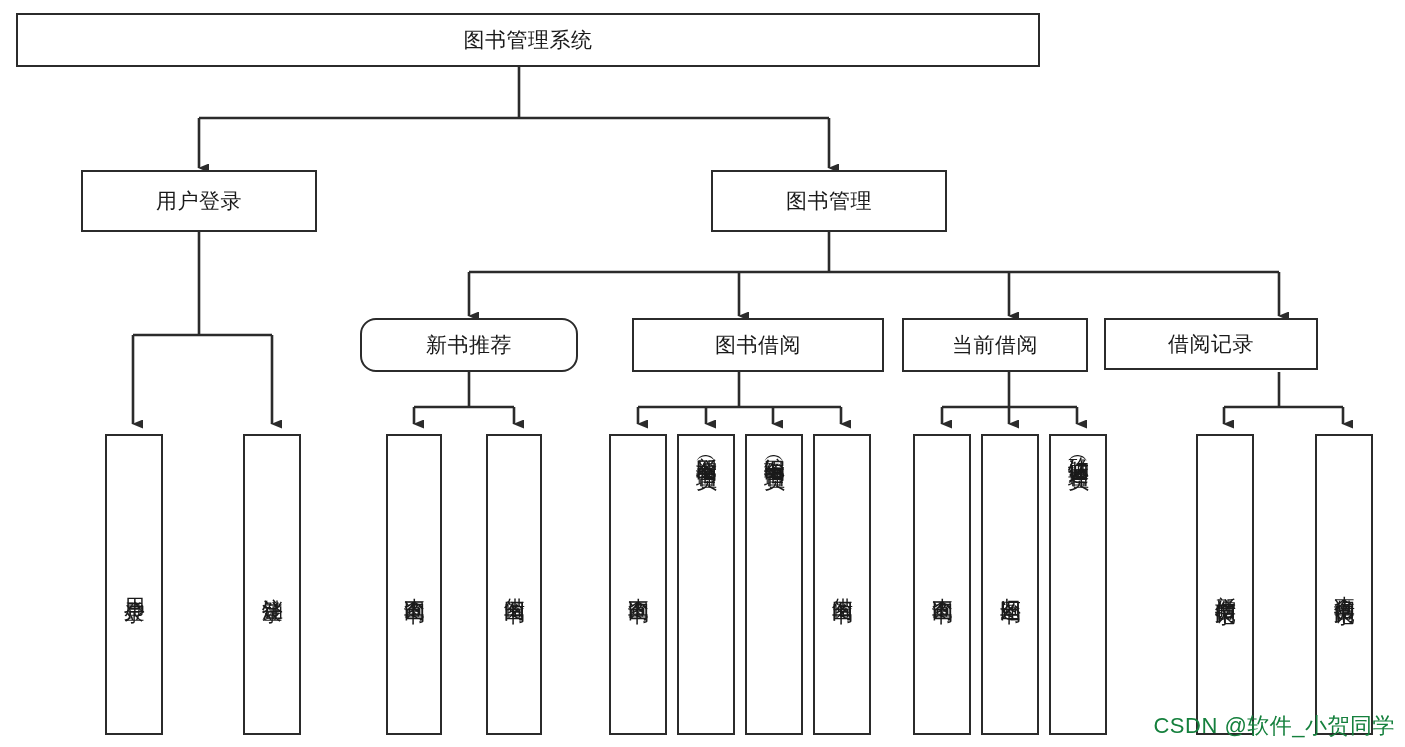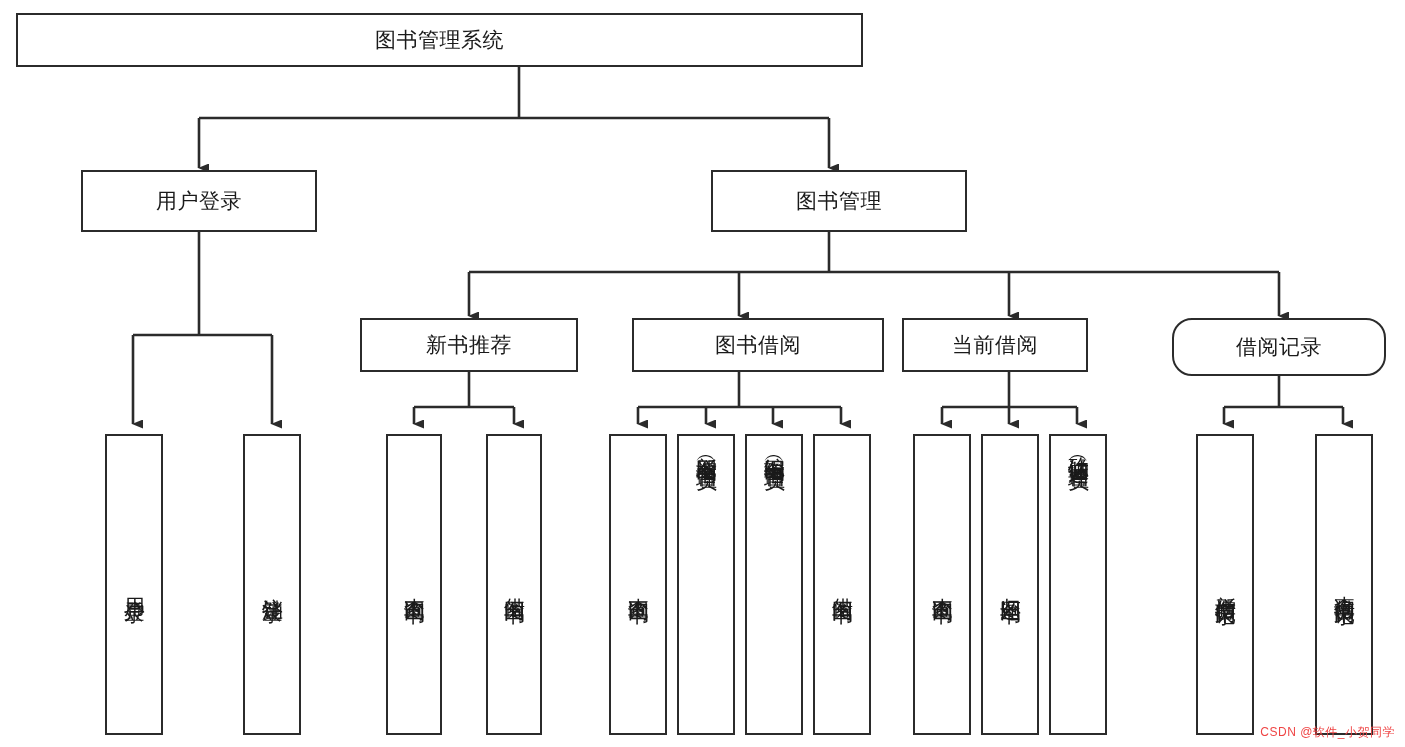--- a/index.html
+++ b/index.html
@@ -60,22 +60,22 @@
     padding-top: 4px;
   }
   .node.vertical.mid-label {
     align-items: center;
     padding-top: 0;
   }
   #watermark {
     position: absolute;
     right: 10px;
     bottom: 6px;
-    font-size: 12px;
-    color: #ef4444;
+    font-size: 22px;
+    color: #15803d;
     letter-spacing: 0.5px;
     white-space: nowrap;
   }
 </style>
 </head>
 <body>
 
 <div id="diagram-root">
 
   <svg id="edges-layer" viewBox="0 0 1405 747" width="1405" height="747" xmlns="http://www.w3.org/2000/svg">
@@ -121,41 +121,41 @@
       <path d="M1009,407 L1009,424" marker-end="url(#arrowhead)"></path>
       <path d="M1077,407 L1077,424" marker-end="url(#arrowhead)"></path>
 
       <path d="M1279,372 L1279,407"></path>
       <path d="M1224,407 L1343,407"></path>
       <path d="M1224,407 L1224,424" marker-end="url(#arrowhead)"></path>
       <path d="M1343,407 L1343,424" marker-end="url(#arrowhead)"></path>
     </g>
   </svg>
 
-  <div class="node horizontal" style="left:16px; top:13px; width:847px; height:54px;">
+  <div class="node horizontal" style="left:16px; top:13px; width:1024px; height:54px;">
     <span class="node-label">图书管理系统</span>
   </div>
 
   <div class="node horizontal" style="left:81px; top:170px; width:236px; height:62px;">
     <span class="node-label">用户登录</span>
   </div>
-  <div class="node horizontal" style="left:711px; top:170px; width:256px; height:62px;">
+  <div class="node horizontal" style="left:711px; top:170px; width:236px; height:62px;">
     <span class="node-label">图书管理</span>
   </div>
 
-  <div class="node horizontal" style="left:360px; top:318px; width:218px; height:54px;">
+  <div class="node horizontal" style="left:360px; top:318px; width:218px; height:54px;border-radius:16px;">
     <span class="node-label">新书推荐</span>
   </div>
   <div class="node horizontal" style="left:632px; top:318px; width:252px; height:54px;">
     <span class="node-label">图书借阅</span>
   </div>
   <div class="node horizontal" style="left:902px; top:318px; width:186px; height:54px;">
     <span class="node-label">当前借阅</span>
   </div>
-  <div class="node horizontal" style="left:1172px; top:318px; width:214px; height:58px;border-radius:20px;">
+  <div class="node horizontal" style="left:1104px; top:318px; width:214px; height:52px;">
     <span class="node-label">借阅记录</span>
   </div>
 
   <div class="node vertical mid-label" style="left:105px; top:434px; width:58px; height:301px;">
     <span class="node-label">用户登录</span>
   </div>
   <div class="node vertical mid-label" style="left:243px; top:434px; width:58px; height:301px;">
     <span class="node-label">注销登录</span>
   </div>
 

